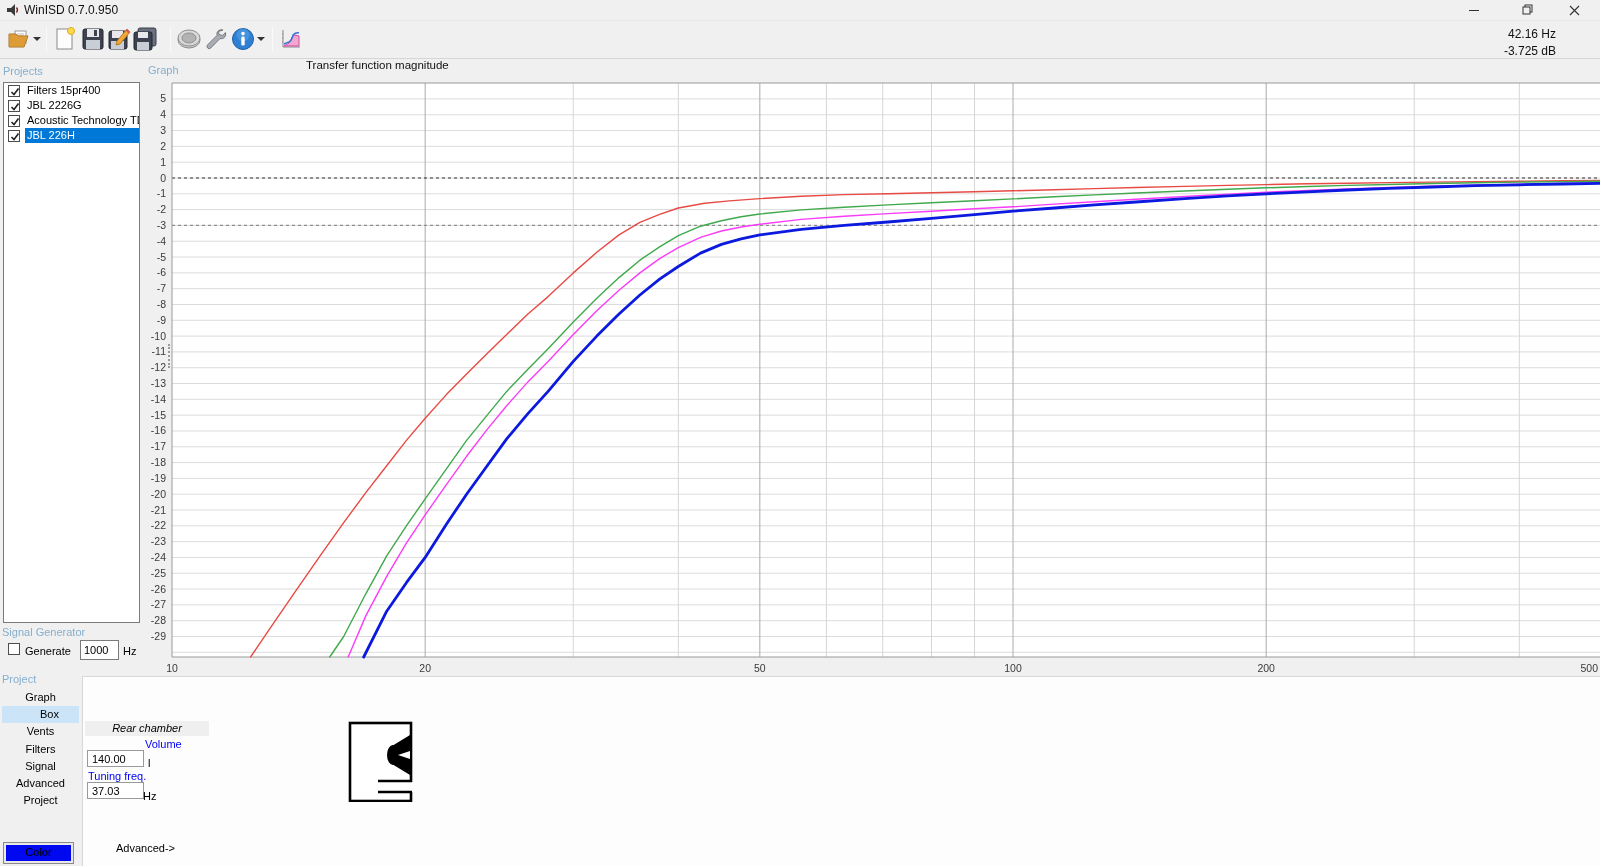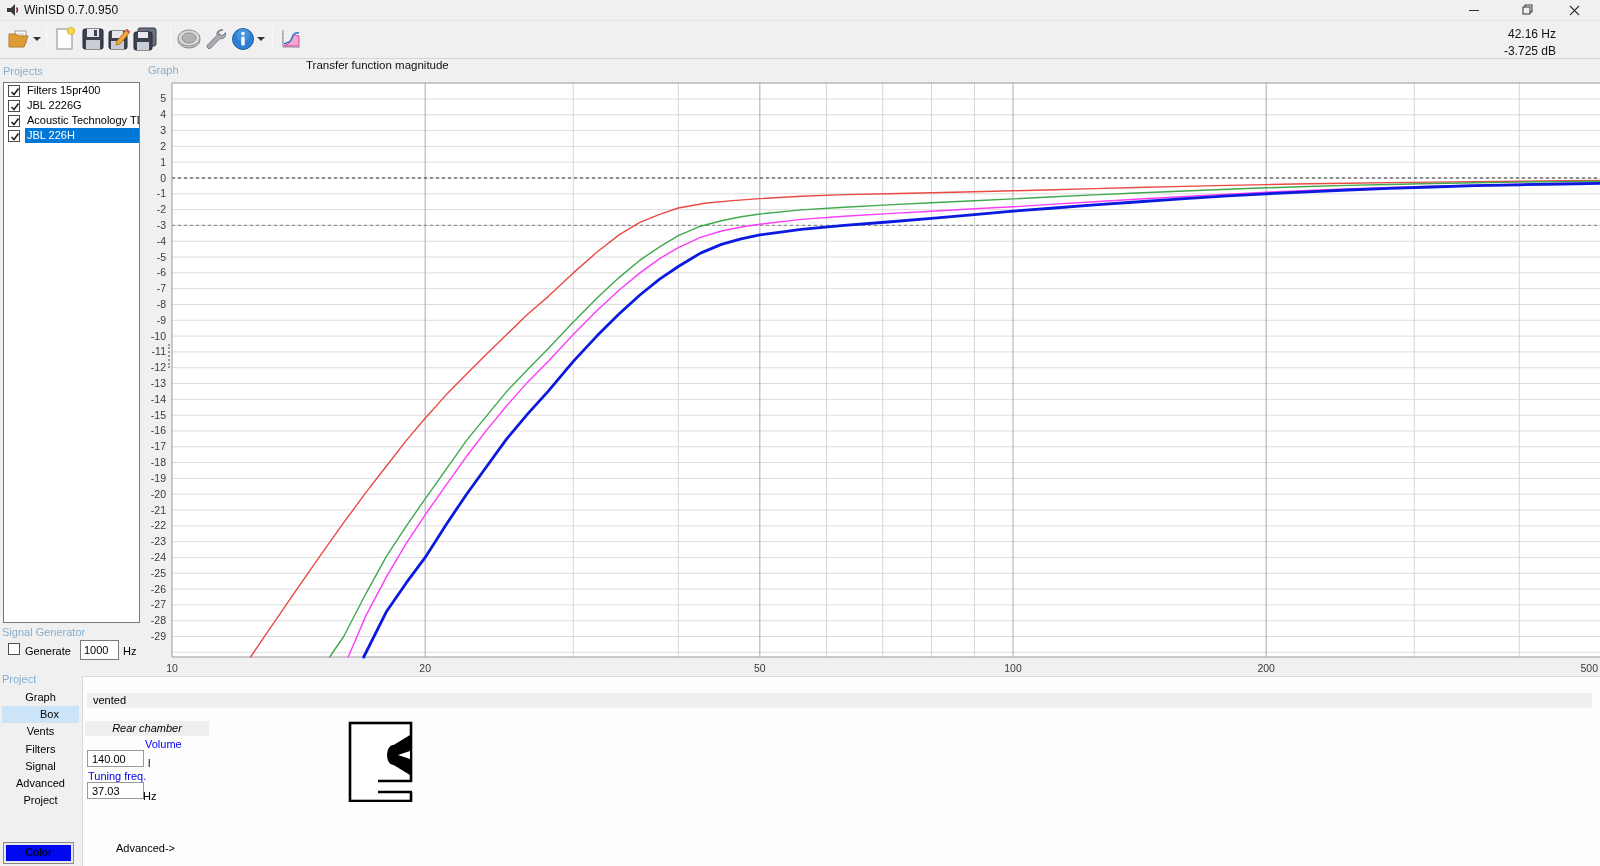--- a/index.html
+++ b/index.html
@@ -334,21 +334,20 @@
     <text x="32" y="612" text-anchor="middle">10</text>
     <text x="285.1662263534082" y="612" text-anchor="middle">20</text>
     <text x="619.8337736465919" y="612" text-anchor="middle">50</text>
     <text x="873" y="612" text-anchor="middle">100</text>
     <text x="1126.1662263534083" y="612" text-anchor="middle">200</text>
     <text x="1458" y="612" text-anchor="end">500</text>
   </svg>
 <div class="splitter-grip"></div>
 
 <div class="bottom-panel">
-  <div class="vented-bar">vented</div>
   <div class="chamber-tab">Rear chamber</div>
   <div class="blue-label" id="volume-label">Volume</div>
   <input class="val-field" id="volume-field" value="140.00" style="">
   <span class="unit-label" id="volume-unit">l</span>
   <div class="blue-label" id="tuning-label">Tuning freq.</div>
   <input class="val-field" id="tuning-field" value="37.03" style="">
   <span class="unit-label" id="tuning-unit">Hz</span>
   <div class="advanced-link">Advanced-&gt;</div>
 
   <svg id="box-schematic" viewBox="0 0 90 100">

